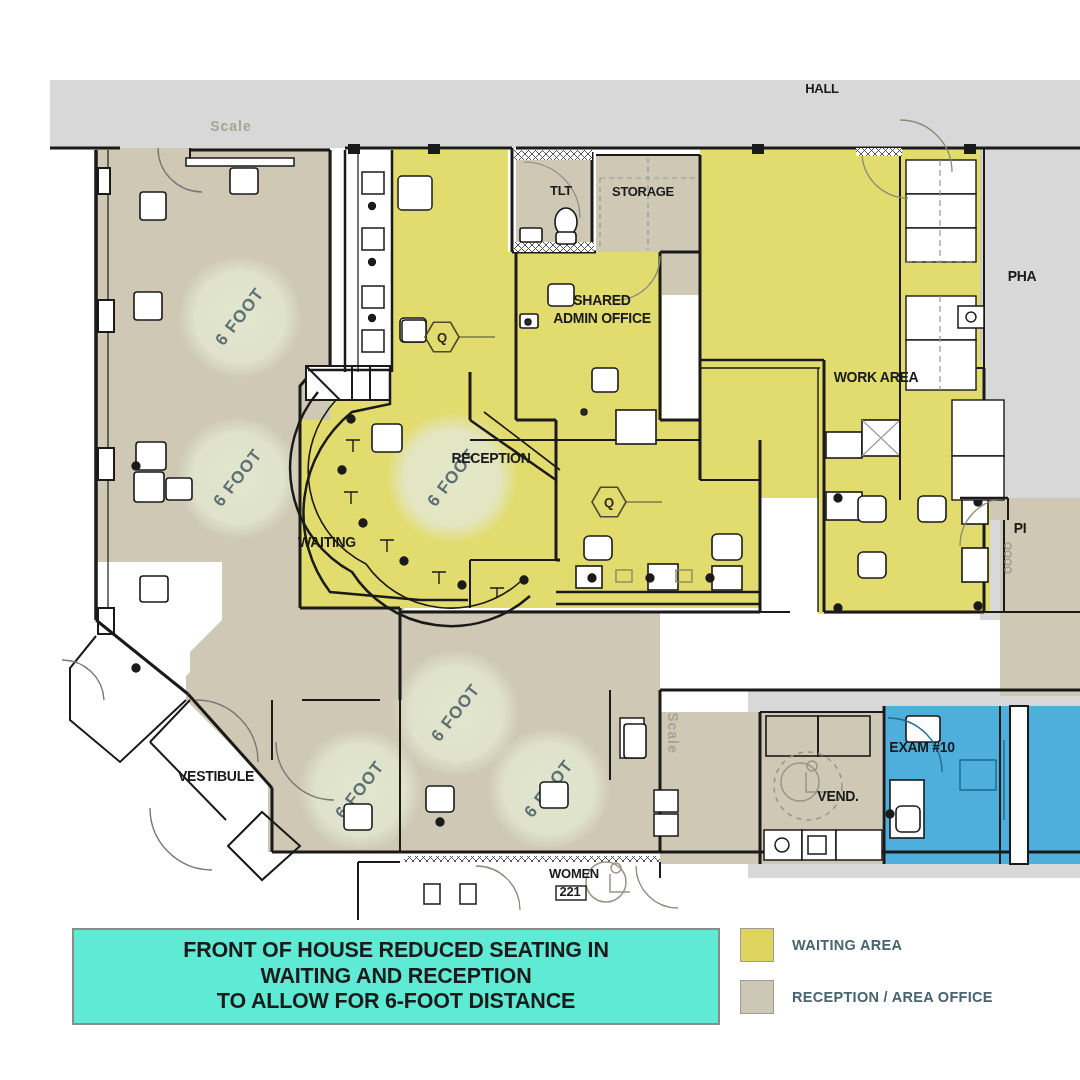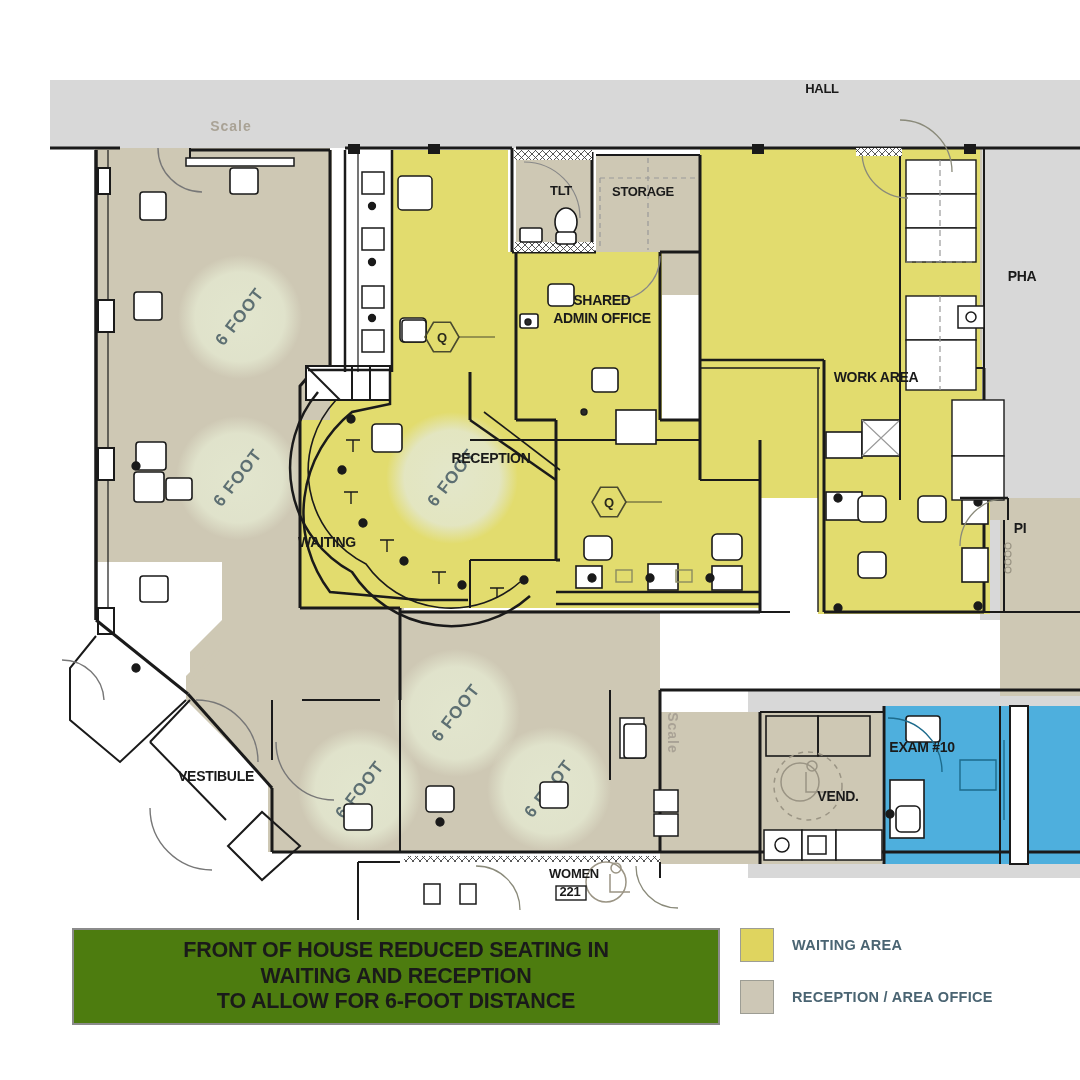--- a/index.html
+++ b/index.html
@@ -47,21 +47,21 @@
     fill: #2a2a1c;
     text-anchor: middle;
   }
 
   
   #caption-box {
     position: absolute;
     left: 72px; top: 928px;
     width: 648px; height: 97px;
     border: 2px solid #8b8b8b;
-    background: #4d7c0f;
+    background: #5eead4;
     display: flex; align-items: center; justify-content: center;
     box-sizing: border-box;
   }
   #caption-text {
     font-family: "Liberation Sans", sans-serif;
     font-size: 21.5px;
     font-weight: bold;
     color: #1a1a1a;
     text-align: center;
     line-height: 1.18;

